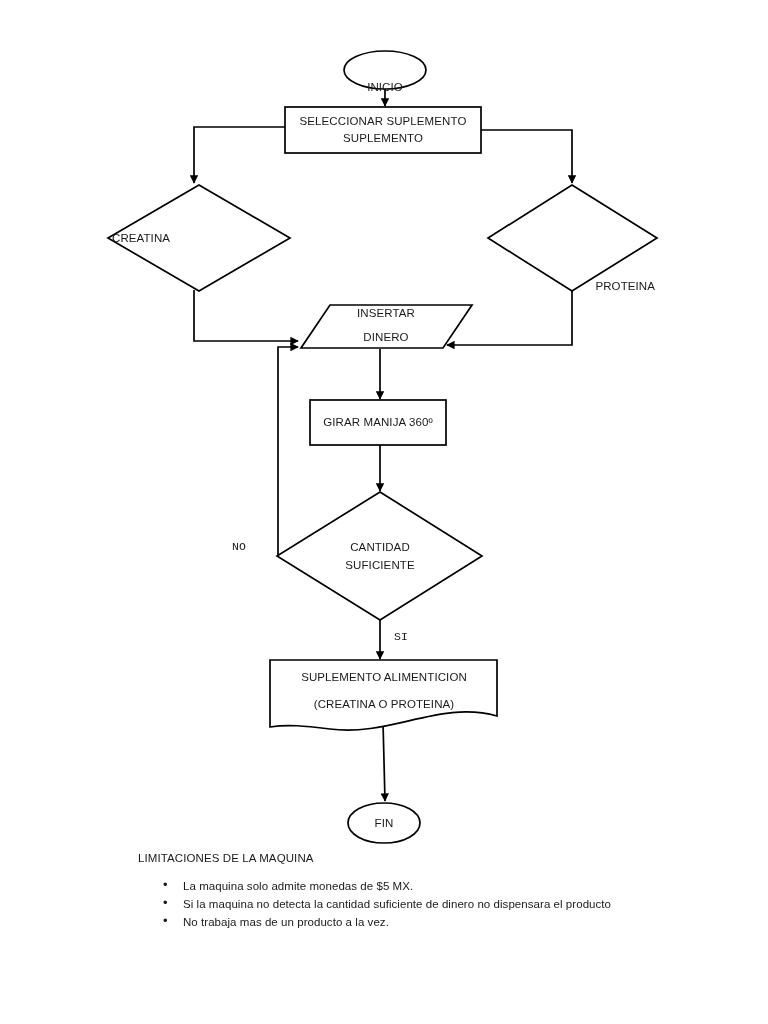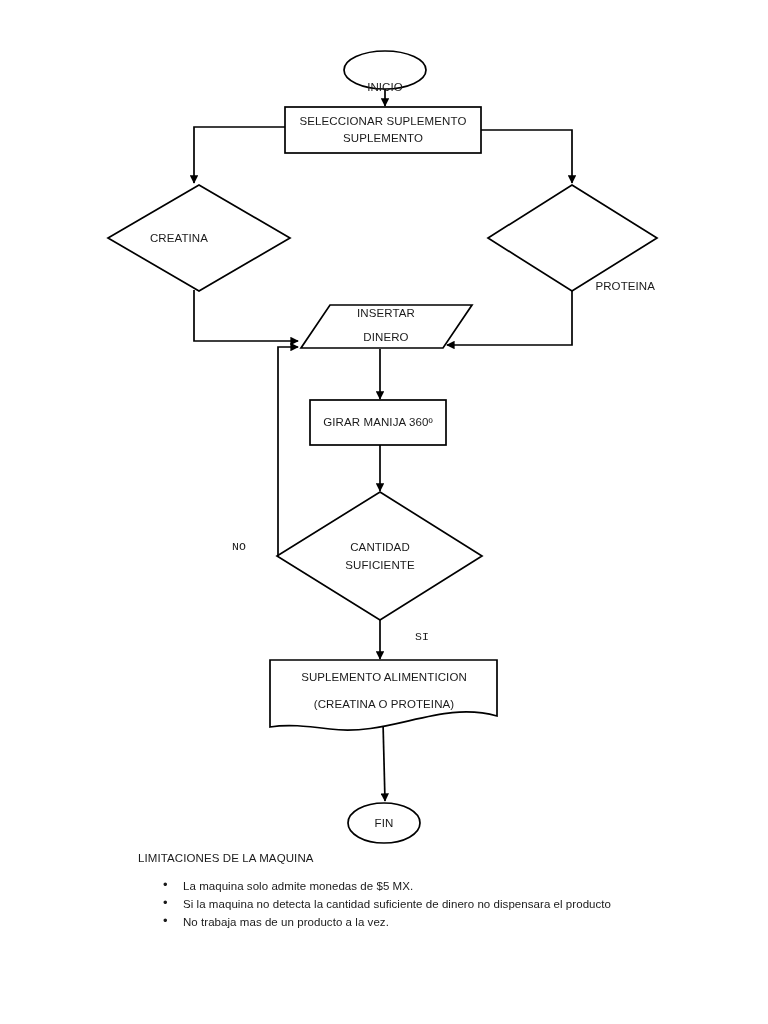--- a/index.html
+++ b/index.html
@@ -128,39 +128,39 @@
            C 305 726, 288 724, 270 727 Z" fill="#ffffff" stroke="#000000" stroke-width="1.7"></path>
 
   <ellipse cx="384" cy="823" rx="36" ry="20" fill="#ffffff" stroke="#000000" stroke-width="1.7"></ellipse>
 </svg>
 
 <div class="node-label" style="left:345px; top:62px; width:80px;margin-top:17px;">INICIO</div>
 
 <div class="node-label" style="left:287px; top:113px; width:192px;">SELECCIONAR SUPLEMENTO</div>
 <div class="node-label" style="left:287px; top:130px; width:192px;">SUPLEMENTO</div>
 
-<div class="node-label" style="left:112px; top:230px; width:110px; text-align:center;padding-left:12px;">CREATINA</div>
+<div class="node-label" style="left:112px; top:230px; width:110px; text-align:left;">CREATINA</div>
 
 <div class="node-label" style="left:545px; top:230px; width:110px; text-align:right;margin-top:48px;">PROTEINA</div>
 
 <div class="node-label" style="left:330px; top:305px; width:112px;">INSERTAR</div>
 <div class="node-label" style="left:330px; top:329px; width:112px;">DINERO</div>
 
 <div class="node-label" style="left:310px; top:414px; width:136px;">GIRAR MANIJA 360º</div>
 
 <div class="node-label" style="left:320px; top:539px; width:120px;">CANTIDAD</div>
 <div class="node-label" style="left:320px; top:557px; width:120px;">SUFICIENTE</div>
 
 <div class="node-label" style="left:274px; top:669px; width:220px;">SUPLEMENTO ALIMENTICION</div>
 <div class="node-label" style="left:274px; top:696px; width:220px;">(CREATINA O PROTEINA)</div>
 
 <div class="node-label" style="left:349px; top:815px; width:70px;">FIN</div>
 
 <div class="edge-label" style="left:232px; top:540px;">NO</div>
-<div class="edge-label" style="left:415px; top:630px;">SI</div>
+<div class="edge-label" style="left:394px; top:630px;">SI</div>
 
 <div class="notes-block">
   <p class="notes-title">LIMITACIONES DE LA MAQUINA</p>
   <ul class="notes-list">
     <li>
       <span class="bullet">•</span>
       <span>La maquina solo admite monedas de $5 MX.</span>
     </li>
     <li>
       <span class="bullet">•</span>

